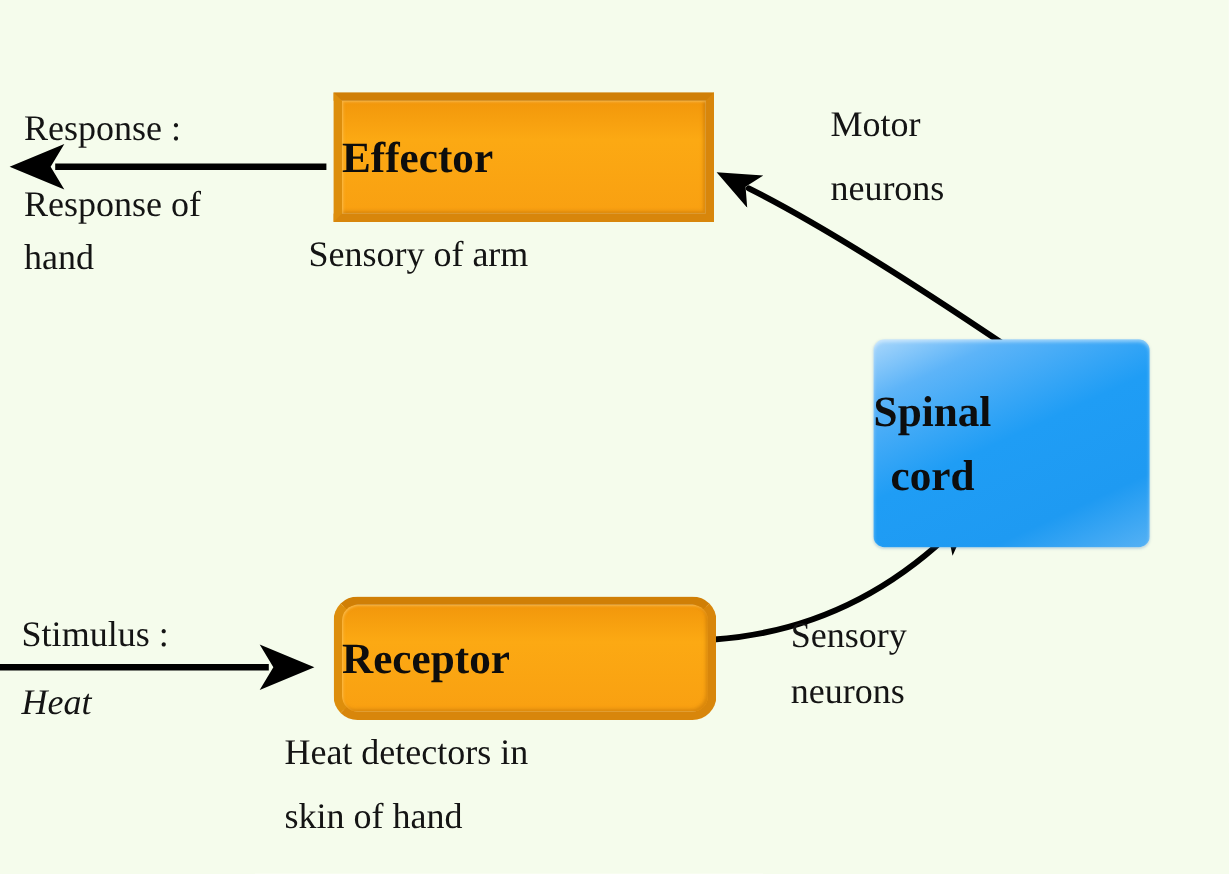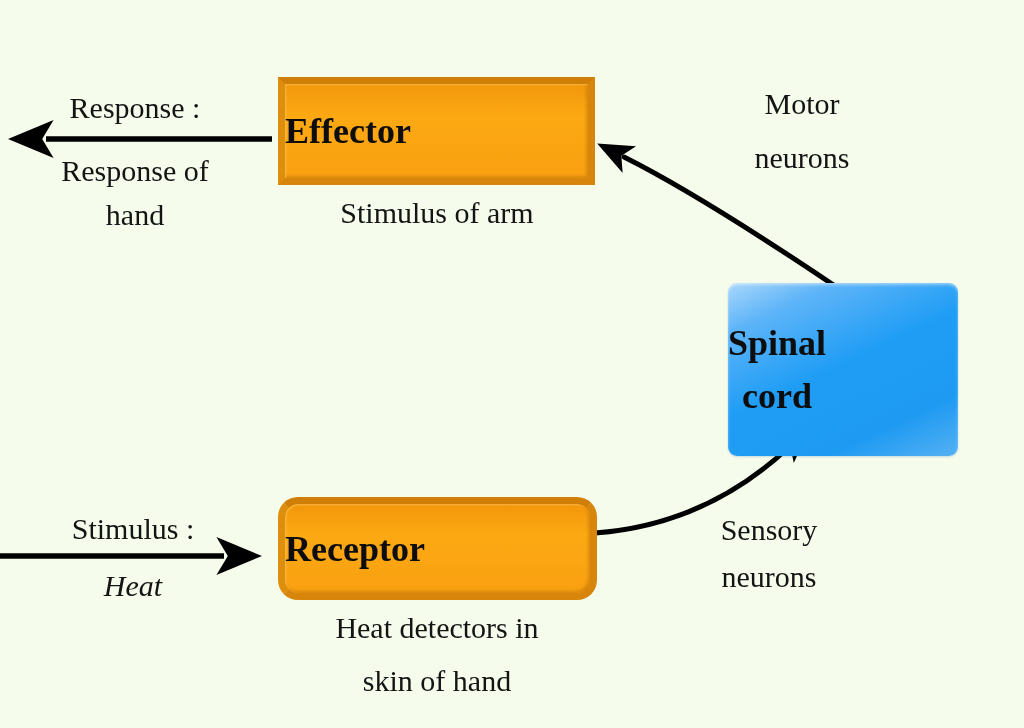--- a/index.html
+++ b/index.html
@@ -7,21 +7,21 @@
     position:relative;
     width:1024px;height:728px;
     background:#f5fcec;
     overflow:hidden;
     font-family:"Liberation Serif","DejaVu Serif",serif;
     color:#141414;
   }
   .canvas svg{position:absolute;left:0;top:0;}
   .lbl{
     position:absolute;
-    text-align:center;
+    text-align:left;
     font-size:30px;
     line-height:34px;
     white-space:nowrap;
   }
   .lbl.big{font-size:30px;line-height:38px;}
   .node{
     position:absolute;
     display:flex;align-items:center;justify-content:flex-start;
     font-weight:bold;
     font-size:36px;
@@ -74,21 +74,21 @@
     <span>
       <span>Spinal</span><br>
       <span>cord</span>
     </span>
   </div>
 
   <div class="node orange" style="left:278px;top:497px;width:305px;height:89px;border-radius:20px;">
     <span>Receptor</span>
   </div>
 
-  <div class="lbl big" style="left:257px;top:194px;width:360px;">Stimulus of arm</div>
+  <div class="lbl big" style="left:257px;top:194px;width:360px;">Sensory of arm</div>
   <div class="lbl big" style="left:237px;top:609px;width:400px;">Heat detectors in</div>
   <div class="lbl big" style="left:237px;top:662px;width:400px;">skin of hand</div>
 
   <div class="lbl" style="left:20px;top:91px;width:230px;">Response :</div>
   <div class="lbl" style="left:20px;top:154px;width:230px;">Response of</div>
   <div class="lbl" style="left:20px;top:198px;width:230px;">hand</div>
 
   <div class="lbl" style="left:18px;top:512px;width:230px;">Stimulus :</div>
   <div class="lbl" style="left:18px;top:569px;width:230px;font-style:italic;">Heat</div>
 

